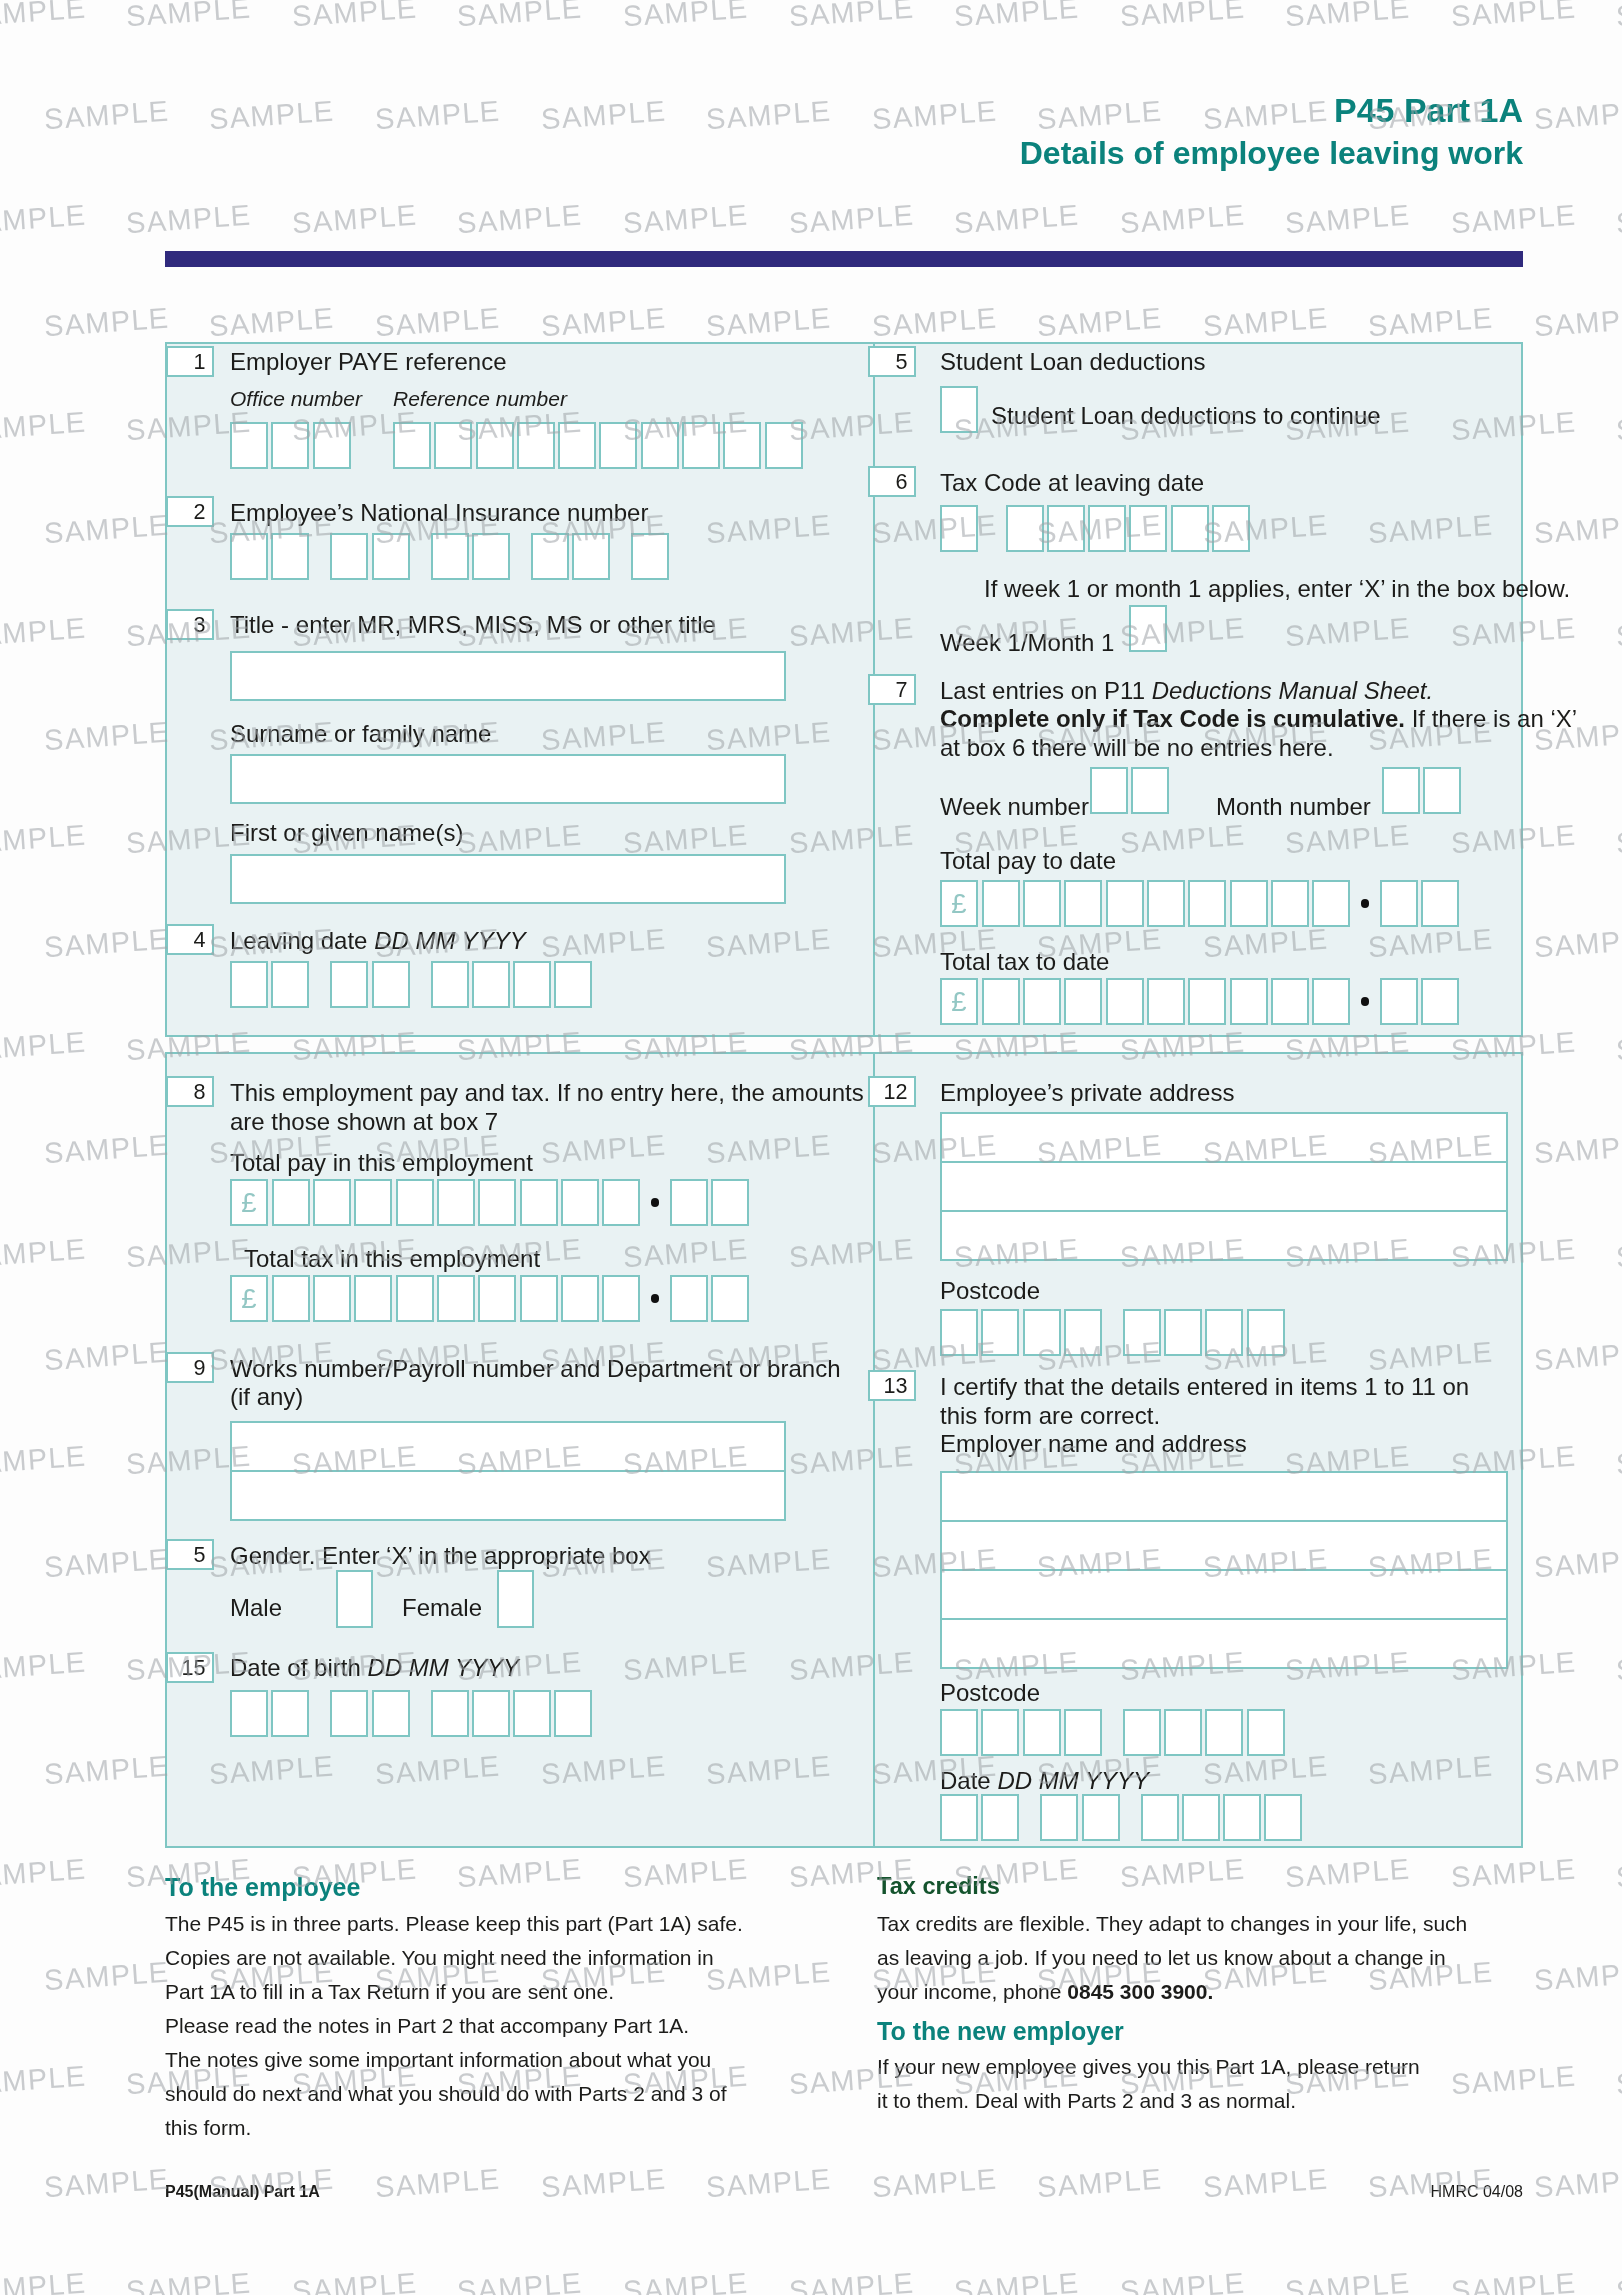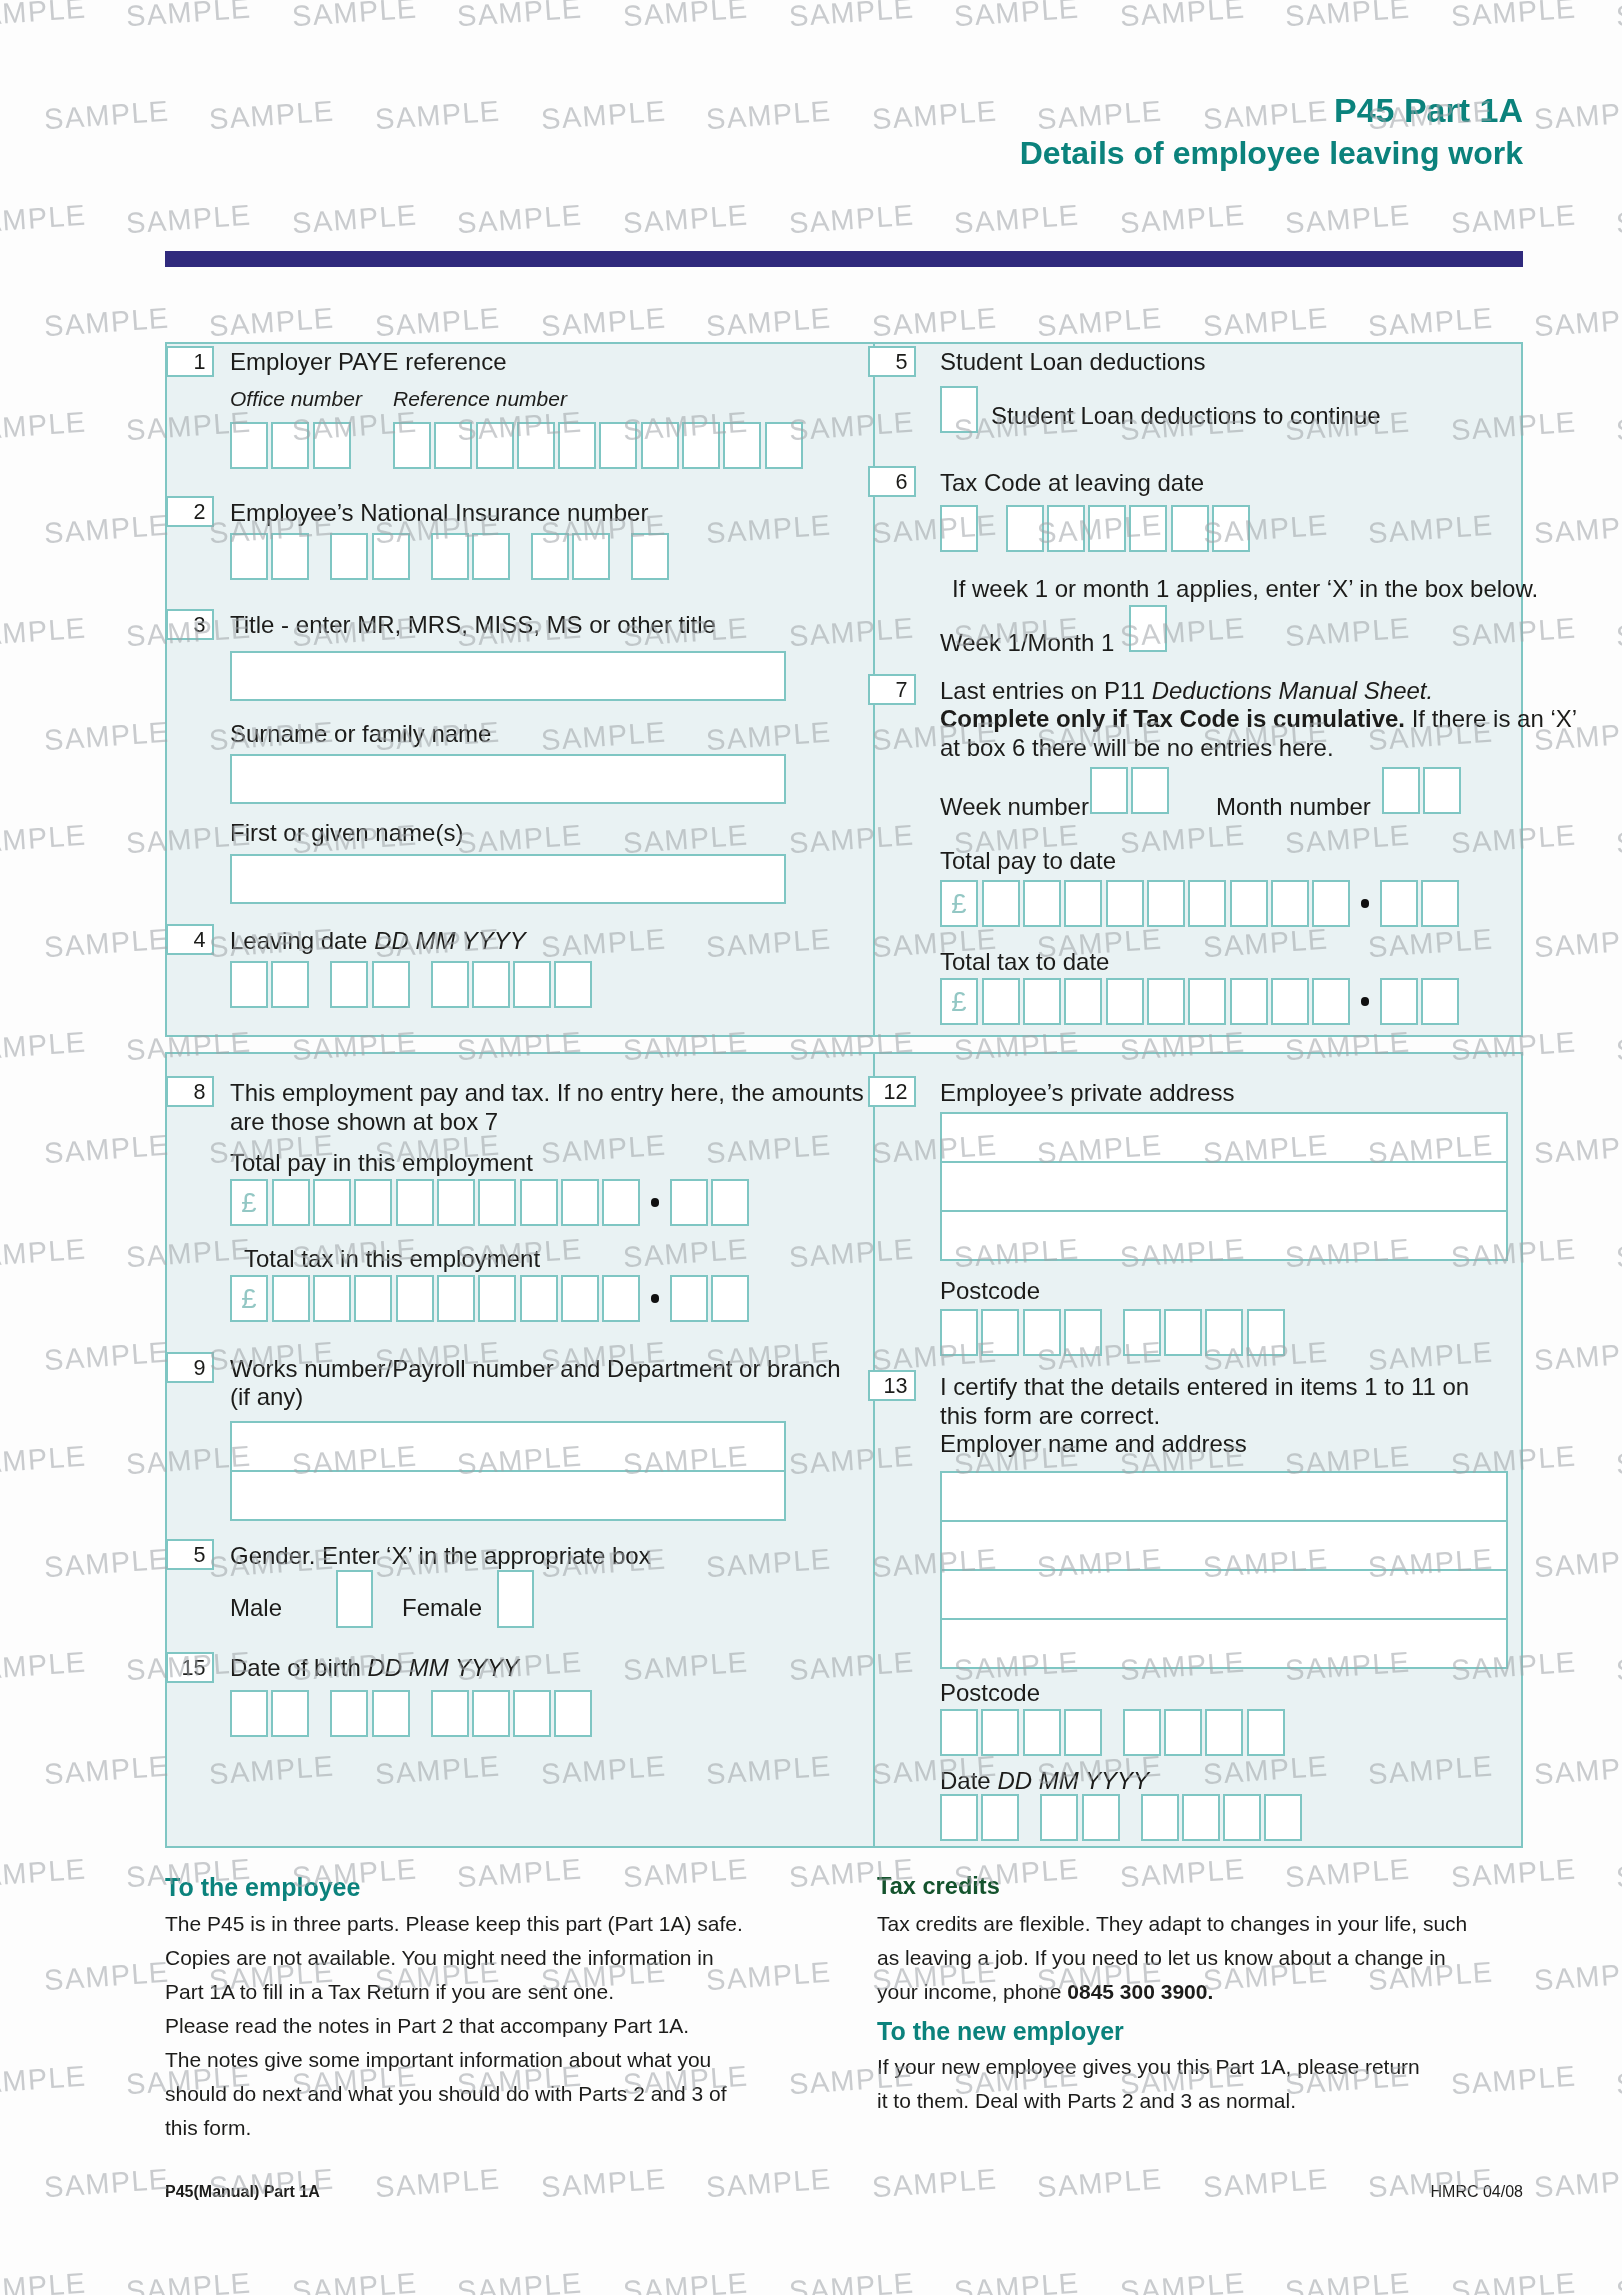--- a/index.html
+++ b/index.html
@@ -158,21 +158,21 @@
       </div>
       <div class="grp" style="margin-left: 27.5px;">
         <div class="cell"></div>
         <div class="cell"></div>
         <div class="cell"></div>
         <div class="cell"></div>
         <div class="cell"></div>
         <div class="cell"></div>
       </div>
     </div>
-  <div class="lbl" style="left:952px;top:575px">If week 1 or month 1 applies, enter ‘X’ in the box below.</div>
+  <div class="lbl" style="left:984px;top:575px">If week 1 or month 1 applies, enter ‘X’ in the box below.</div>
   <div class="boxrow" style="left:1129px;top:605px">
       <div class="grp" style="margin-left: 0px;">
         <div class="cell"></div>
       </div>
     </div>
   <div class="lbl" style="left:940px;top:629px">Week 1/Month 1</div>
 
   <div class="badge" style="left:868px;top:674px">7</div>
   <div class="lbl" style="left:940px;top:677px"><span>Last entries on P11 </span><span class="it">Deductions Manual Sheet.</span></div>
   <div class="lbl" style="left:940px;top:705px"><span class="b">Complete only if Tax Code is cumulative.</span><span> If there is an ‘X’</span></div>

